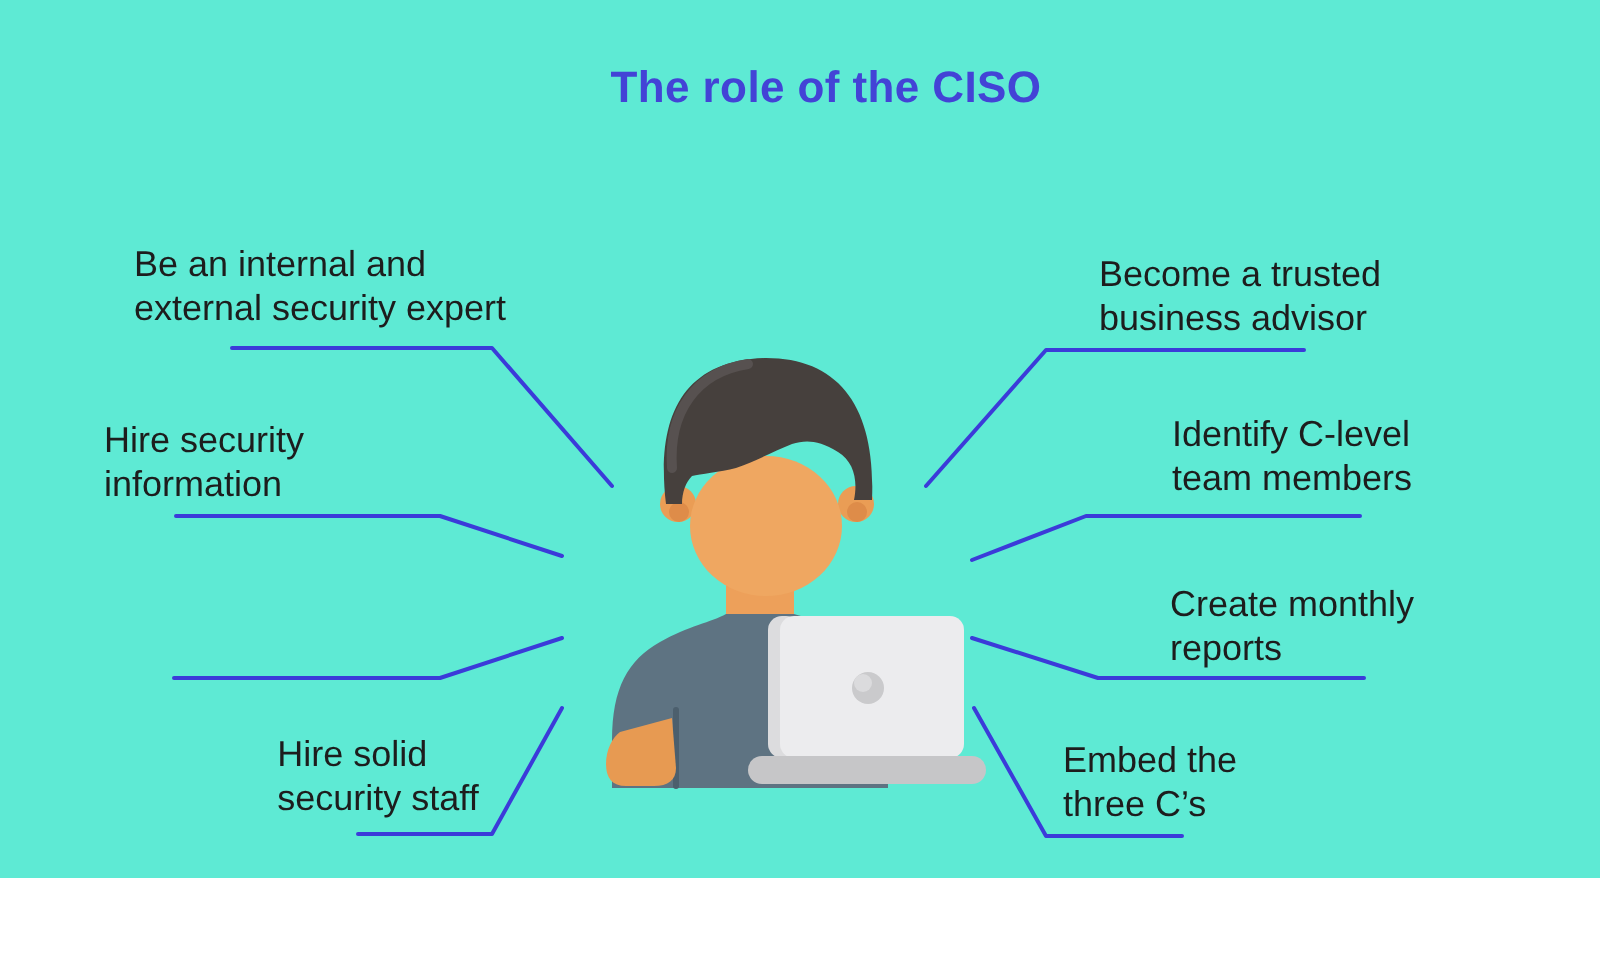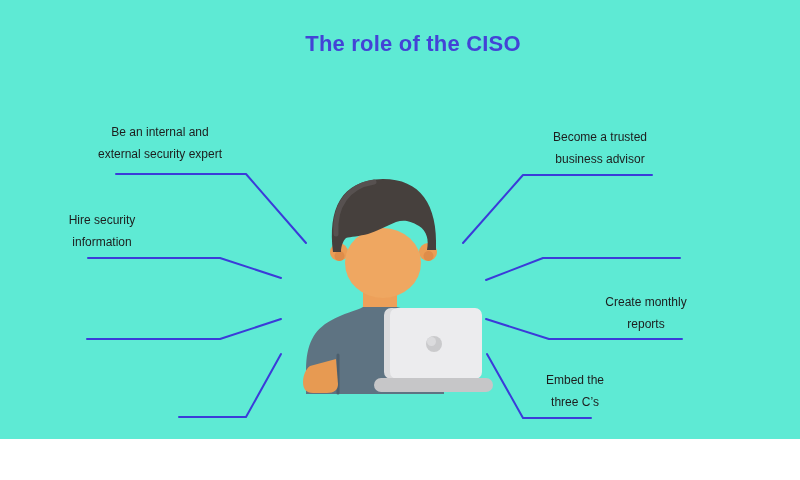--- a/index.html
+++ b/index.html
@@ -22,23 +22,23 @@
     font-size: 22px;
     font-weight: bold;
     letter-spacing: 0.2px;
     color: #4343d6;
     white-space: nowrap;
   }
 
   .role-label {
     position: absolute;
     transform: translateX(-50%);
-    text-align: center;
+    text-align: left;
     white-space: pre-line;
-    font-size: 12px;
+    font-size: 18px;
     line-height: 22px;
     color: #1d1d1d;
   }
 
   svg.diagram-layer {
     position: absolute;
     top: 0; left: 0;
     width: 800px;
     height: 480px;
   }
@@ -118,21 +118,25 @@
       <circle cx="434" cy="344" r="8" fill="#cacacc"></circle>
       <circle cx="431.5" cy="341.5" r="4.5" fill="#dbdbdd"></circle>
       <rect x="374" y="378" width="119" height="14" rx="7" fill="#c6c6c8"></rect>
     </g>
   </svg>
 
   <div class="role-label" style="left:160px; top:121px;">Be an internal and
 external security expert</div>
   <div class="role-label" style="left:102px; top:209px;">Hire security
 information</div>
+  <div class="role-label" style="left:189px; top:366px;">Hire solid
+security staff</div>
 
-  <div class="role-label" style="left:600px; top:126px;">Become a trusted
+  <div class="role-label" style="left:620px; top:126px;">Become a trusted
 business advisor</div>
+  <div class="role-label" style="left:646px; top:206px;">Identify C-level
+team members</div>
   <div class="role-label" style="left:646px; top:291px;">Create monthly
 reports</div>
   <div class="role-label" style="left:575px; top:369px;">Embed the
 three C’s</div>
 
 </div>
 
 </body></html>

